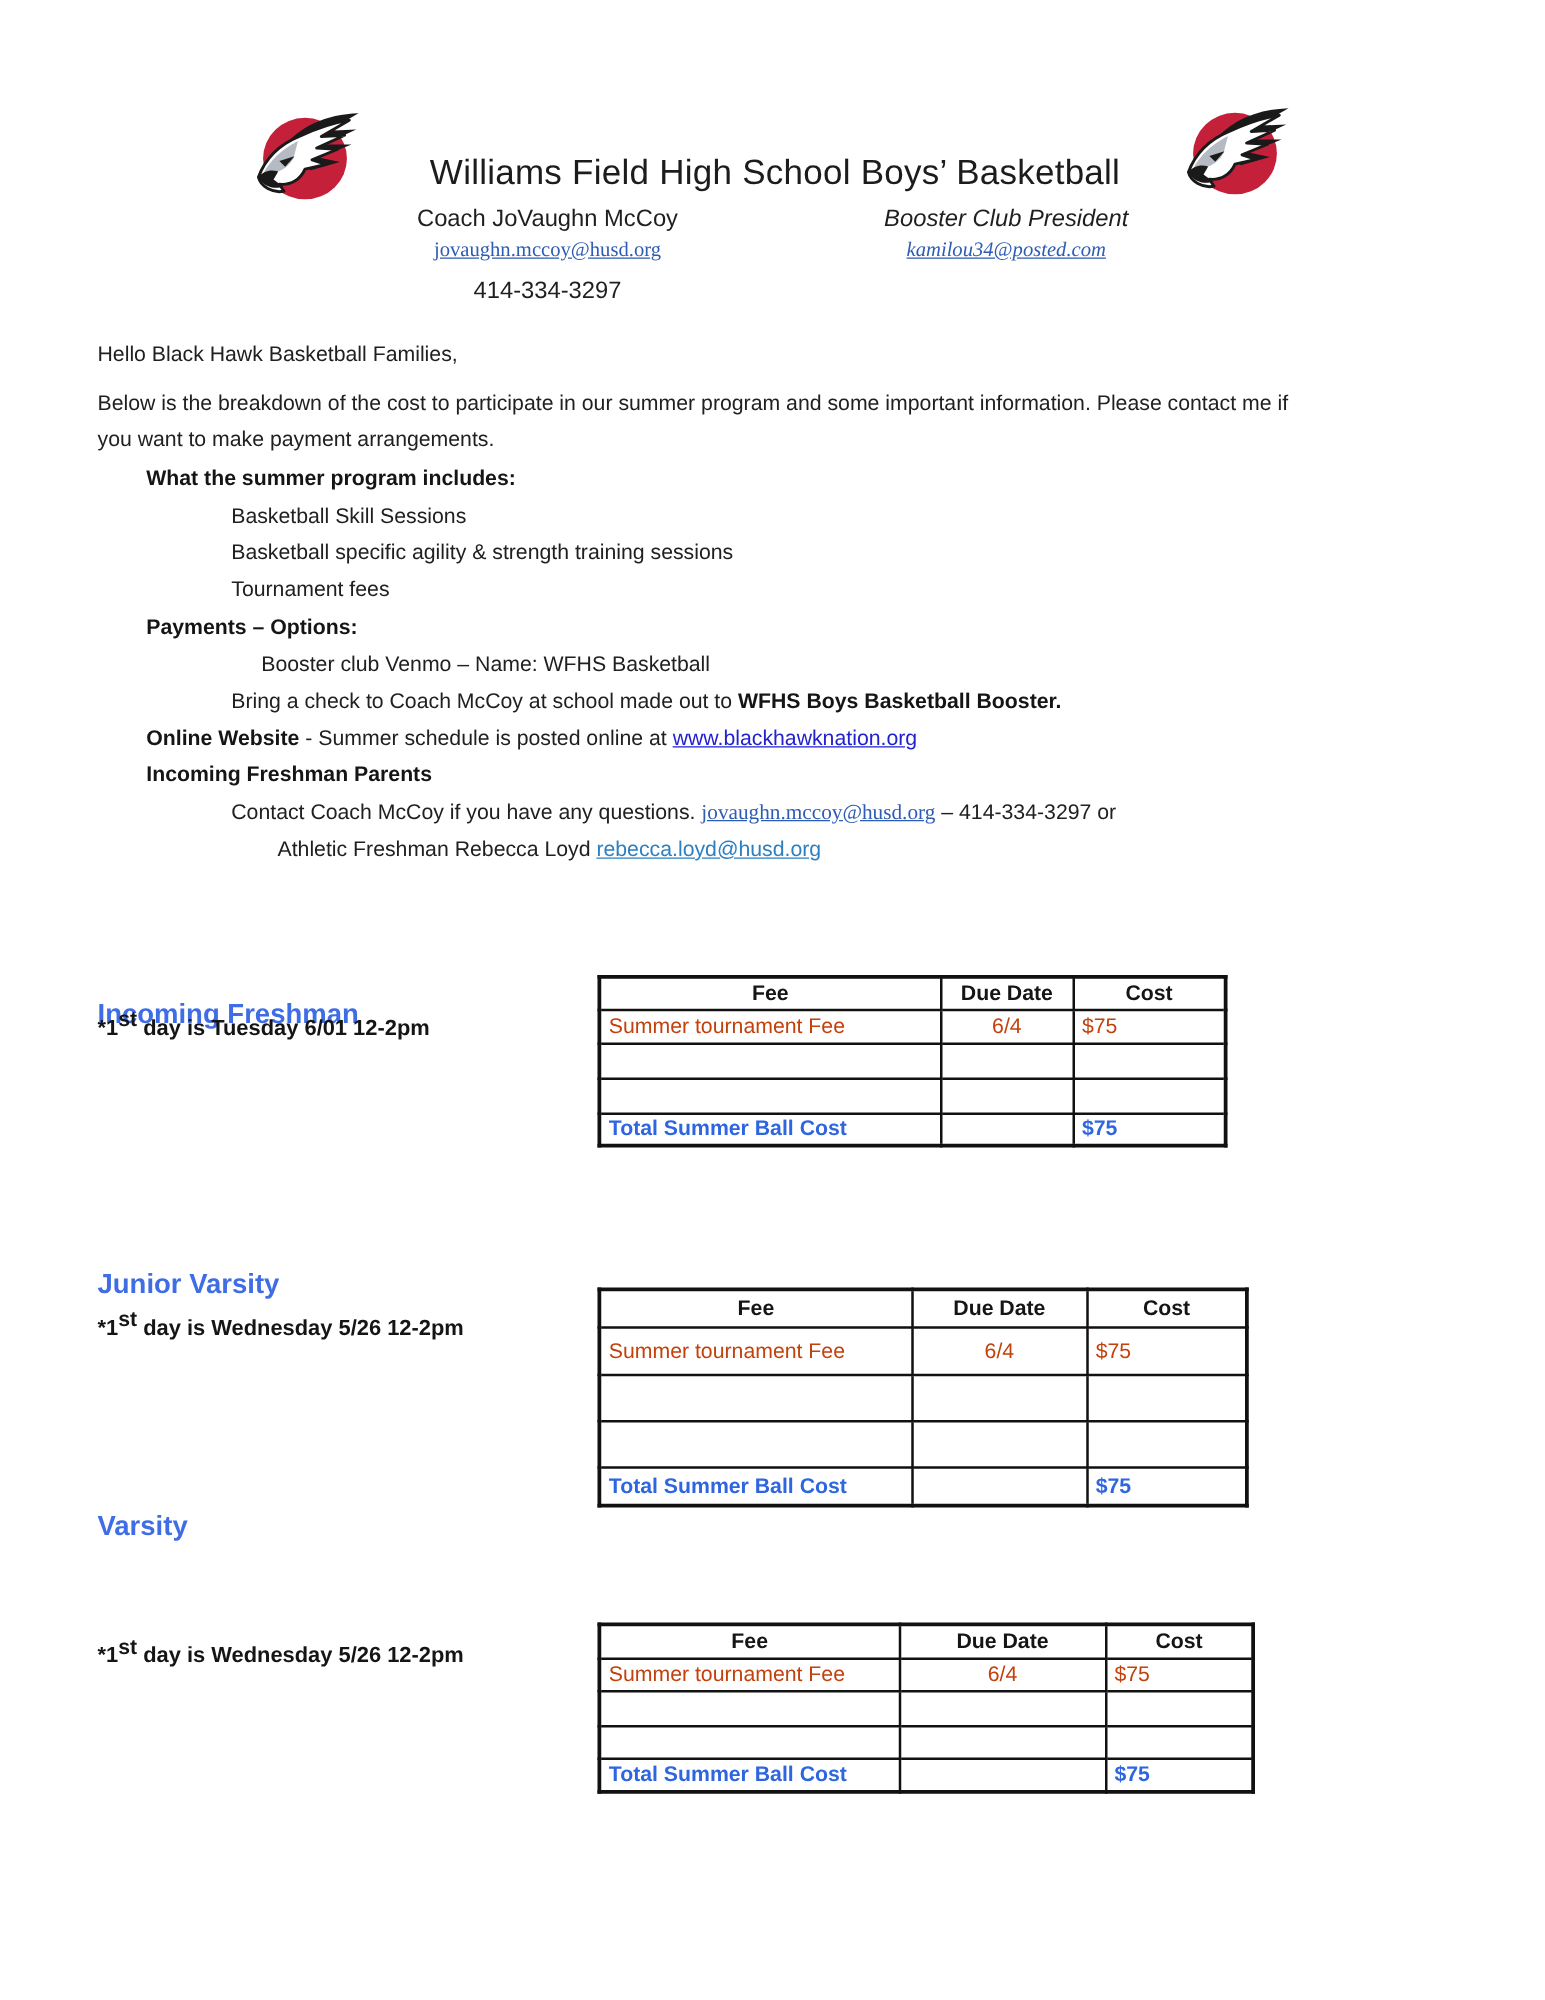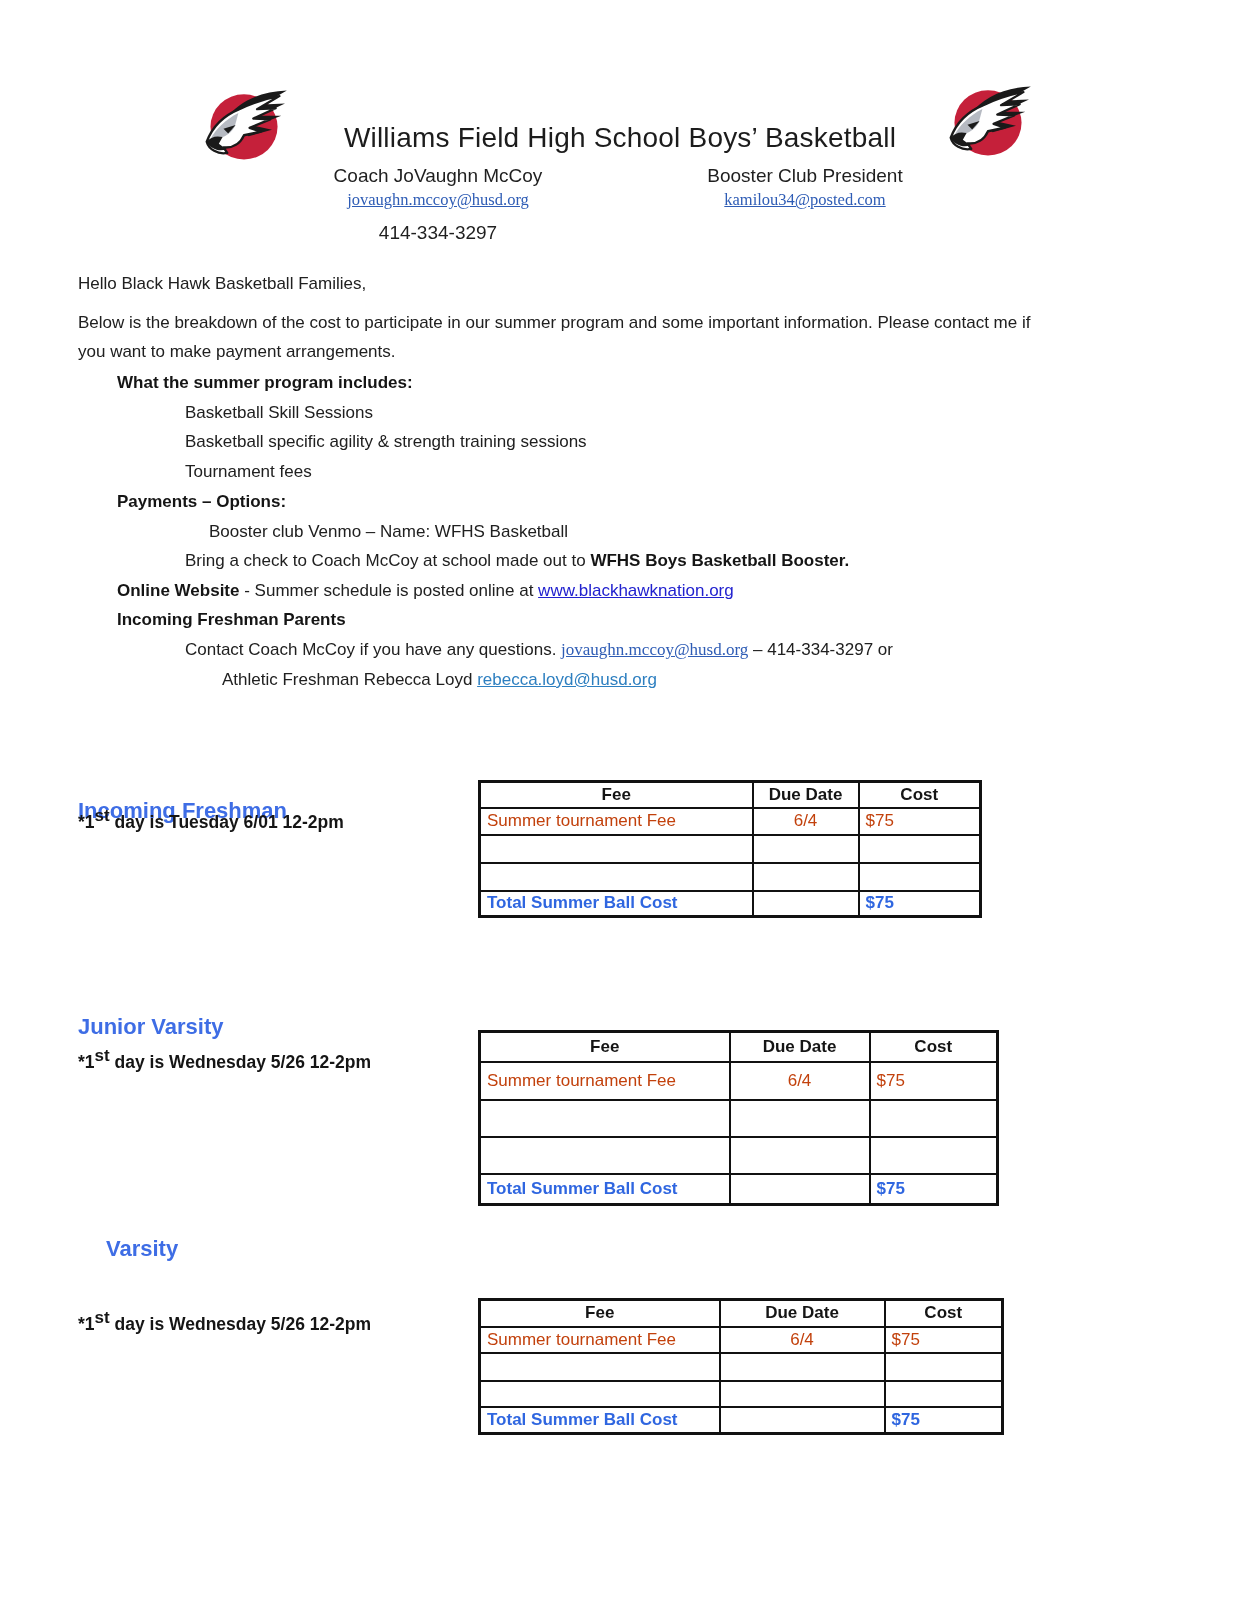--- a/index.html
+++ b/index.html
@@ -15,21 +15,21 @@
   
   .logo{position:absolute;width:94px;height:82px;}
   .logo-left{left:197px;top:84px;}
   .logo-right{left:941px;top:80px;}
   .doc-title{
     position:absolute;left:130px;top:122px;width:980px;
     text-align:center;font-size:28px;color:#1c1c1c;letter-spacing:.2px;
   }
   .contact-col{position:absolute;top:165px;width:280px;text-align:center;}
   .contact-coach{left:298px;}
-  .contact-booster{left:665px;}
+  .contact-booster{left:665px;font-style:italic;}
   .contact-name{font-size:19px;color:#1f1f1f;}
   .contact-email{margin-top:3px;font-size:16.5px;}
   .phone{position:absolute;left:298px;top:222px;width:280px;text-align:center;font-size:19px;color:#1f1f1f;}
   a.serif-link{font-family:"Liberation Serif", serif;color:#2e5cb5;text-decoration:underline;cursor:pointer;}
   a.sans-link{color:#2121cf;text-decoration:underline;cursor:pointer;}
   a.lite-link{color:#2d7fc0;text-decoration:underline;cursor:pointer;}
   
   .docline{position:absolute;font-size:17px;line-height:23px;white-space:nowrap;color:#202020;}
   .b{font-weight:bold;color:#151515;}
   
@@ -173,21 +173,21 @@
           <td></td>
         </tr>
     <tr style="height:31px">
       <td class="total">Total Summer Ball Cost</td>
       <td></td>
       <td class="totalcost">$75</td>
     </tr>
   </tbody>
     </table>
 
-  <div class="sec-heading" style="top:1236px;margin-left:28px;">Varsity</div>
+  <div class="sec-heading" style="top:1208px;">Varsity</div>
   <div class="sec-sub" style="top:1308px;"><span>*1</span><sup>st</sup><span> day is Wednesday 5/26 12-2pm</span></div>
 
   <table class="fee-table t3">
     <colgroup>
         <col style="width:240px">
         <col style="width:165px">
         <col style="width:118px">
       </colgroup>
     <tbody>
         <tr style="height:27px">

